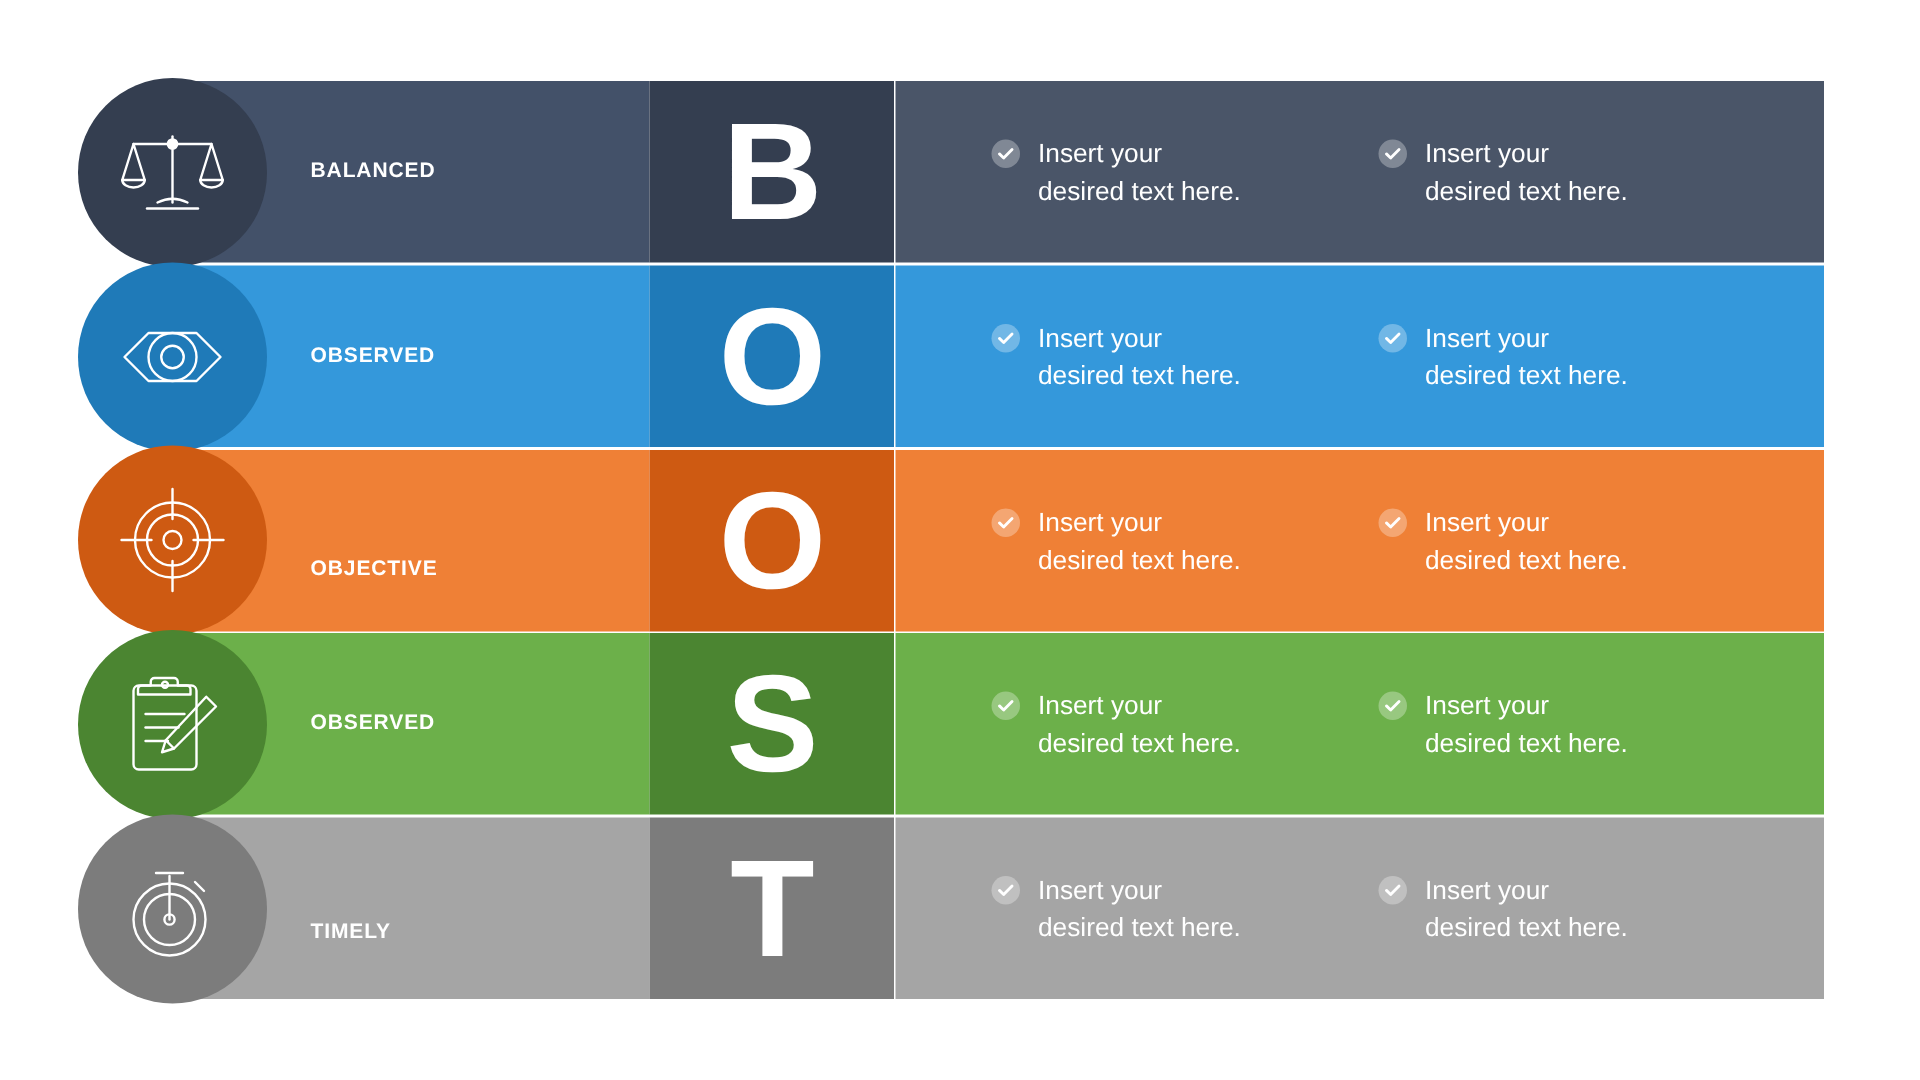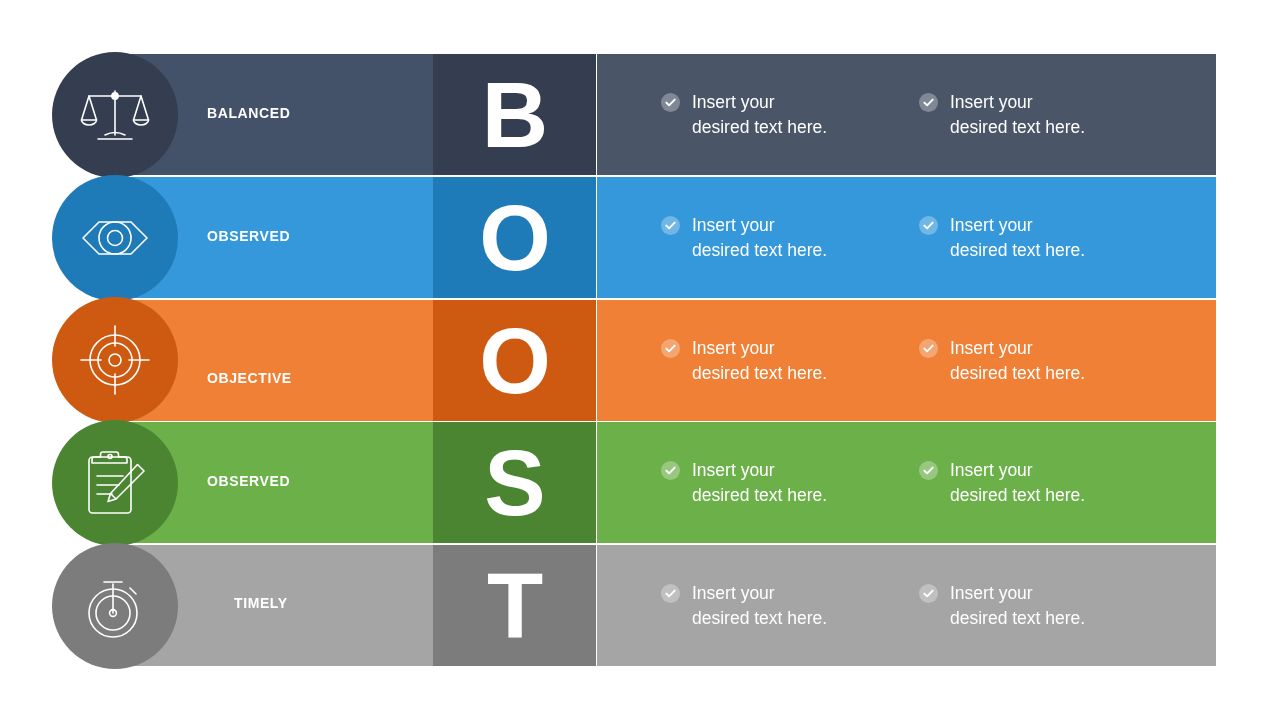--- a/index.html
+++ b/index.html
@@ -132,21 +132,21 @@
     color: #ffffff;
     font-size: 14px;
     font-weight: bold;
     letter-spacing: 0.6px;
     white-space: nowrap;
   }
   .row-label.l0 { top: 105px; }
   .row-label.l1 { top: 228px; }
   .row-label.l2 { top: 370px; }
   .row-label.l3 { top: 473px; }
-  .row-label.l4 { top: 595px; margin-left: 27px; }
+  .row-label.l4 { top: 612px; }
 
   .icon-svg { display: block; }
 </style>
 </head>
 <body>
 
 <div id="slide" style="background: rgb(255, 255, 255);">
 
   <div class="row r0">
     <div class="row-band" style="background: rgb(67, 81, 105);"></div>

